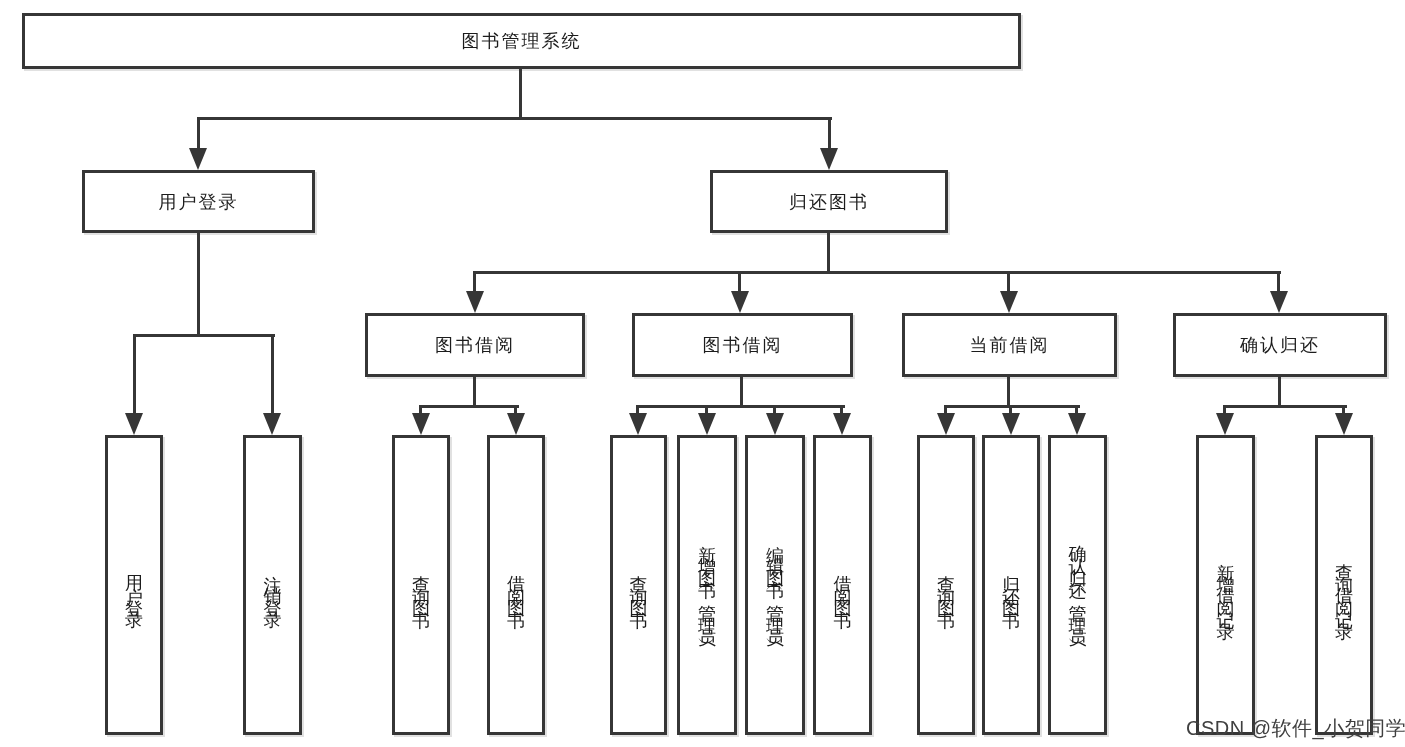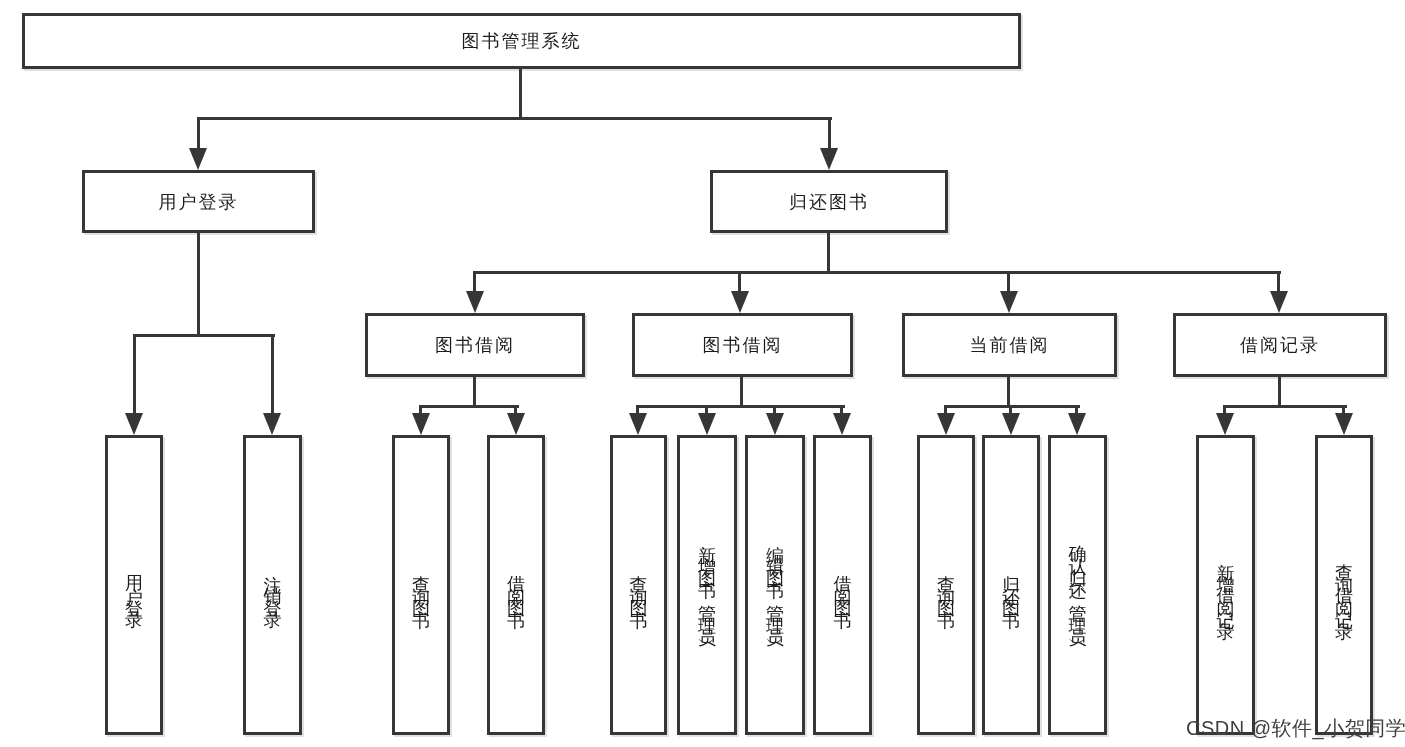--- a/index.html
+++ b/index.html
@@ -100,21 +100,21 @@
   <div class="box hbox" style="left:365px;top:313px;width:220px;height:64px">
     <span>图书借阅</span>
   </div>
   <div class="box hbox" style="left:902px;top:313px;width:215px;height:64px">
     <span>当前借阅</span>
   </div>
   <div class="box hbox" style="left:632px;top:313px;width:221px;height:64px">
     <span>图书借阅</span>
   </div>
   <div class="box hbox" style="left:1173px;top:313px;width:214px;height:64px">
-    <span>借阅记录</span>
+    <span>确认归还</span>
   </div>
 
   <div class="vline" style="left:473px;top:375px;height:32px"></div>
   <div class="vline" style="left:740px;top:375px;height:32px"></div>
   <div class="vline" style="left:1007px;top:375px;height:32px"></div>
   <div class="vline" style="left:1278px;top:375px;height:32px"></div>
 
   <div class="hline" style="left:419px;top:405px;width:100px"></div>
   <div class="hline" style="left:636px;top:405px;width:209px"></div>
   <div class="hline" style="left:944px;top:405px;width:136px"></div>

